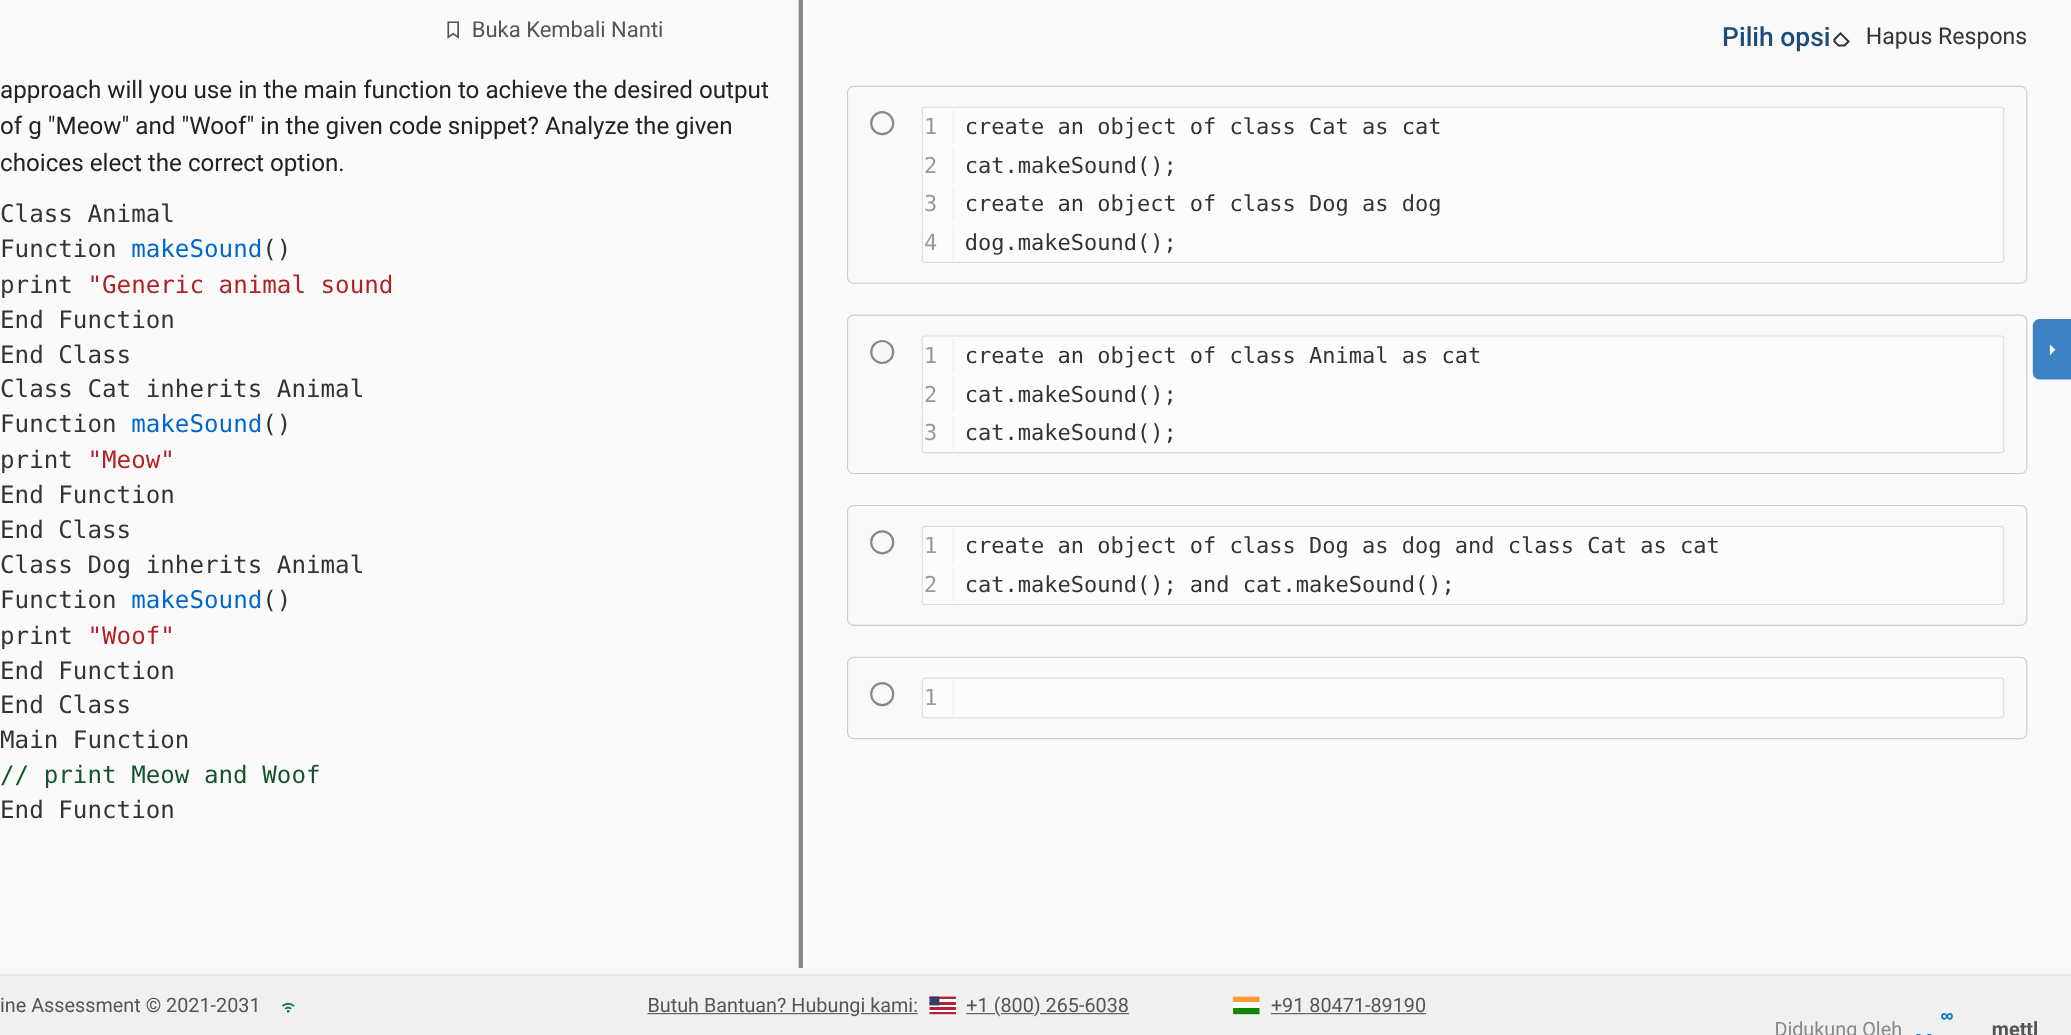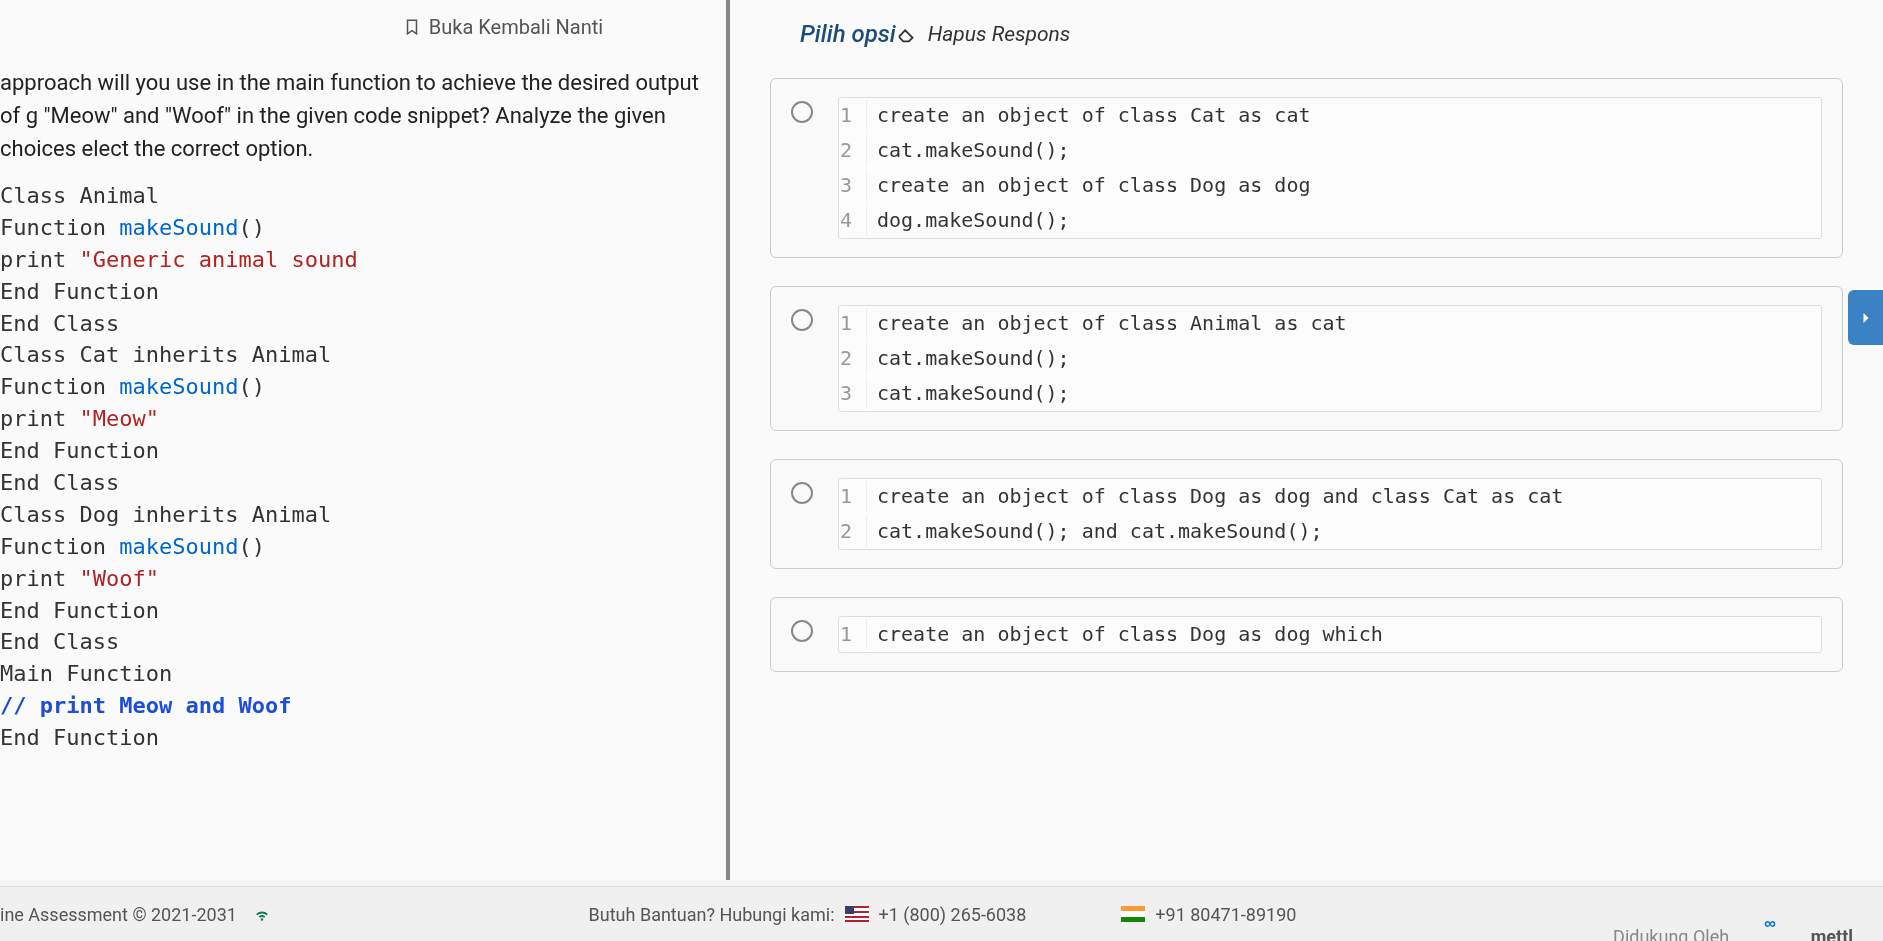--- a/index.html
+++ b/index.html
@@ -55,33 +55,32 @@
       font-size: 22px;
       line-height: 1.45;
       color: #333;
       padding-top: 5px;
     }
     .code-line {
       white-space: pre;
     }
     .kw-blue { color: #0066cc; }
     .kw-red { color: #b22222; }
-    .kw-gray { color: #1d4ed8; font-weight: bold; }
+    .kw-gray { color: #14532d; }
     .right-panel {
       flex: 1;
       padding: 10px 40px 20px 40px;
       background: #fafafa;
       position: relative;
     }
     .right-header {
       display: flex;
-      justify-content: flex-start;
+      justify-content: flex-end;
       align-items: center;
       padding: 10px 0 30px 30px;
-      font-style: italic;
     }
     .pilih-opsi {
       color: #1a4d7a;
       font-size: 24px;
       font-weight: 500;
     }
     .hapus-respons {
       display: flex;
       align-items: center;
       gap: 10px;
@@ -165,20 +164,21 @@
       width: 20px;
       height: 20px;
       fill: #0a7a5a;
     }
     .footer-center {
       flex: 1;
       display: flex;
       align-items: flex-start;
       gap: 15px;
       justify-content: center;
+      text-decoration: underline;
     }
     .footer-help {
       display: flex;
       align-items: center;
       gap: 10px;
     }
     .flag {
       width: 24px;
       height: 16px;
       display: inline-block;
@@ -335,21 +335,20 @@
             <span class="line-content">cat.makeSound(); and cat.makeSound();</span>
           </div>
       </div>
     </div>
 
     <div class="option-card" style="margin-bottom:0;">
       <div class="radio-circle"></div>
       <div class="option-code-box">
         <div class="option-code-line">
             <span class="line-num">1</span>
-            <span class="line-content">create an object of class Dog as dog which</span>
           </div>
       </div>
     </div>
   </div>
 </div>
 
 <div class="side-tab">
   <svg viewBox="0 0 24 24">
       <path d="M9 6l6 6-6 6z"></path>
     </svg>

